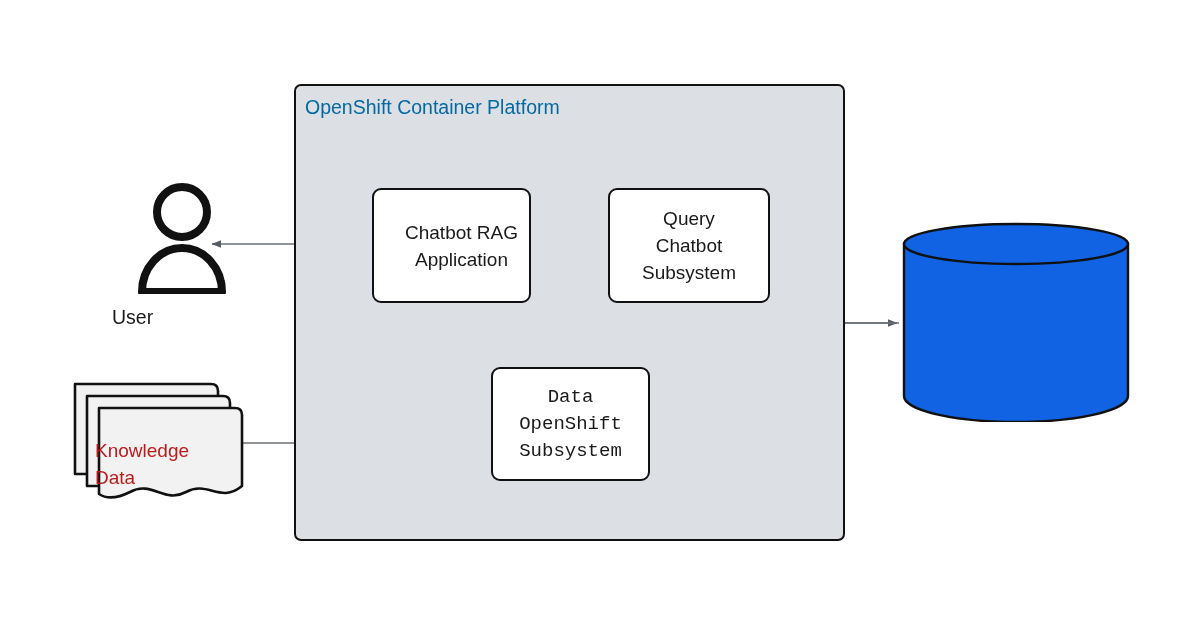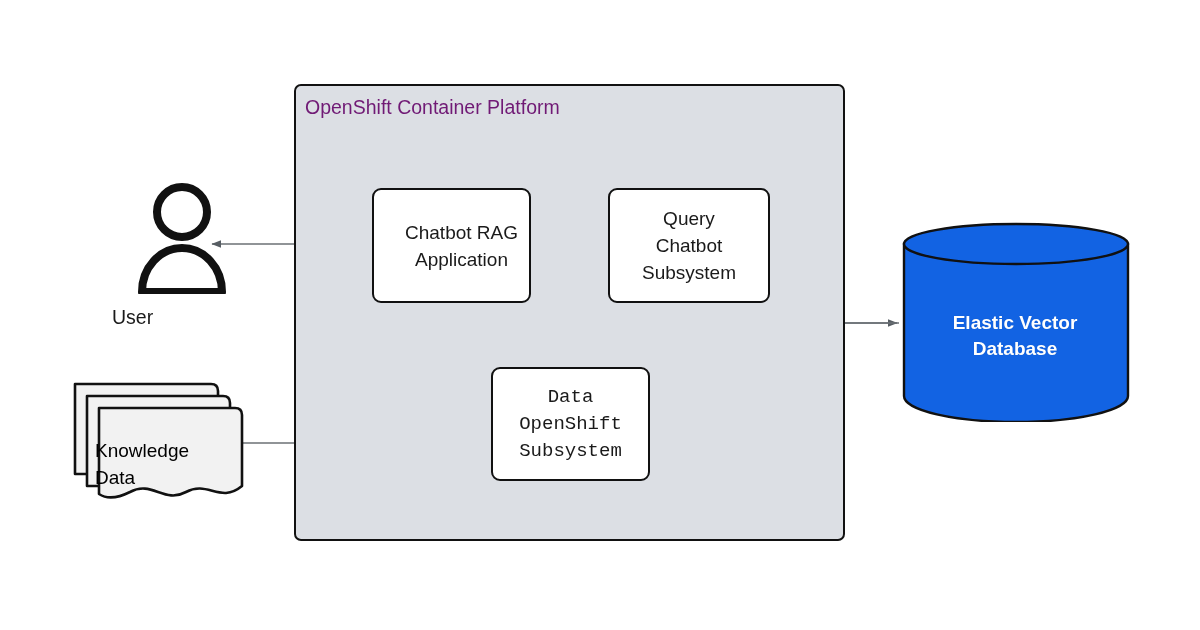--- a/index.html
+++ b/index.html
@@ -39,21 +39,21 @@
     border: 2.5px solid #111111;
     border-radius: 7px;
     box-sizing: border-box;
   }
   .platform-title {
     position: absolute;
     left: 305px;
     top: 95px;
     font-size: 19.5px;
     line-height: 24px;
-    color: #701a75;
+    color: #0369a1;
     white-space: nowrap;
   }
 
   
   .proc-box {
     position: absolute;
     background: #ffffff;
     border: 2.5px solid #111111;
     border-radius: 9px;
     box-sizing: border-box;
@@ -96,21 +96,21 @@
     width: 180px;
     height: 135px;
   }
   .kb-label {
     position: absolute;
     left: 95px;
     top: 437px;
     width: 150px;
     font-size: 19px;
     line-height: 27px;
-    color: #000000;
+    color: #b91c1c;
   }
 
   
   .db-cyl {
     position: absolute;
     left: 901px;
     top: 222px;
     width: 230px;
     height: 200px;
   }
@@ -205,18 +205,14 @@
       <span>Subsystem</span>
     </span>
   </div>
 
   <svg class="db-cyl" viewBox="0 0 230 200">
 
     <path d="M3,22 L3,174 A112,26 0 0 0 227,174 L227,22 Z" fill="#1263e3" stroke="#111111" stroke-width="2.4"></path>
 
     <ellipse cx="115" cy="22" rx="112" ry="20" fill="#1263e3" stroke="#111111" stroke-width="2.4"></ellipse>
   </svg>
-  <div class="db-label">
-    <span>Elastic Vector</span><br>
-    <span>Database</span>
-  </div>
 
 </div>
 
 </body></html>

